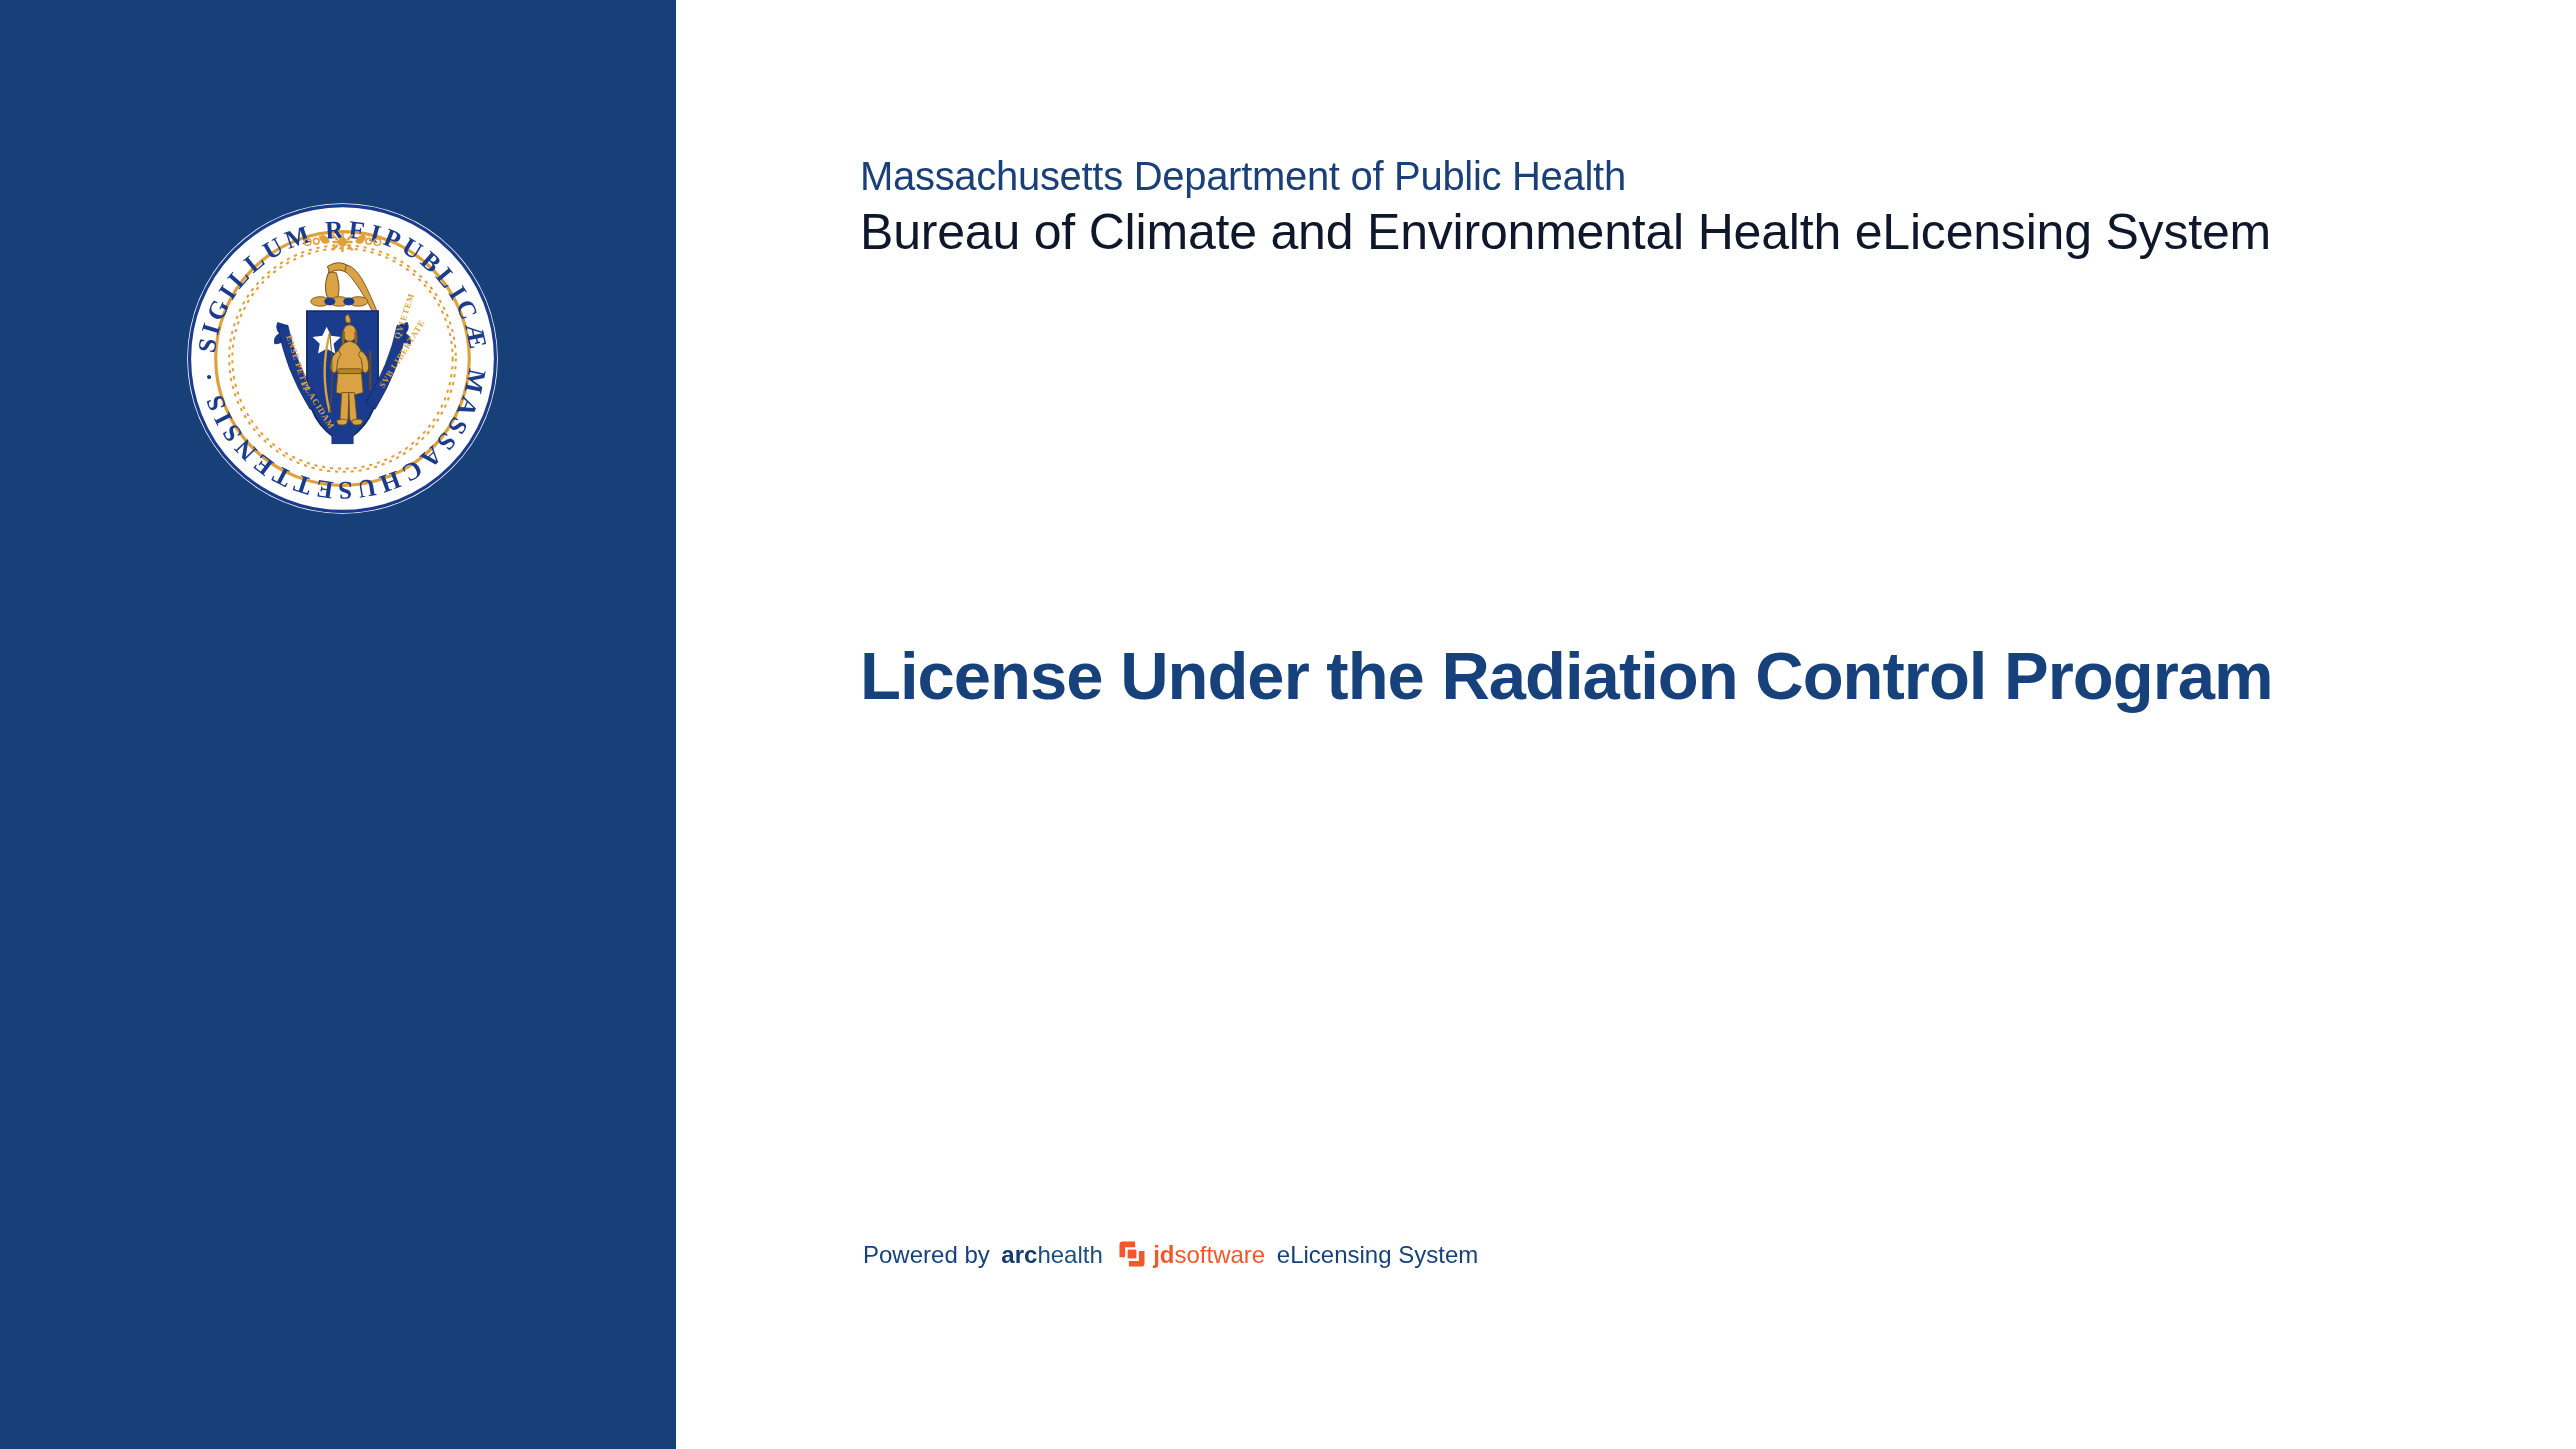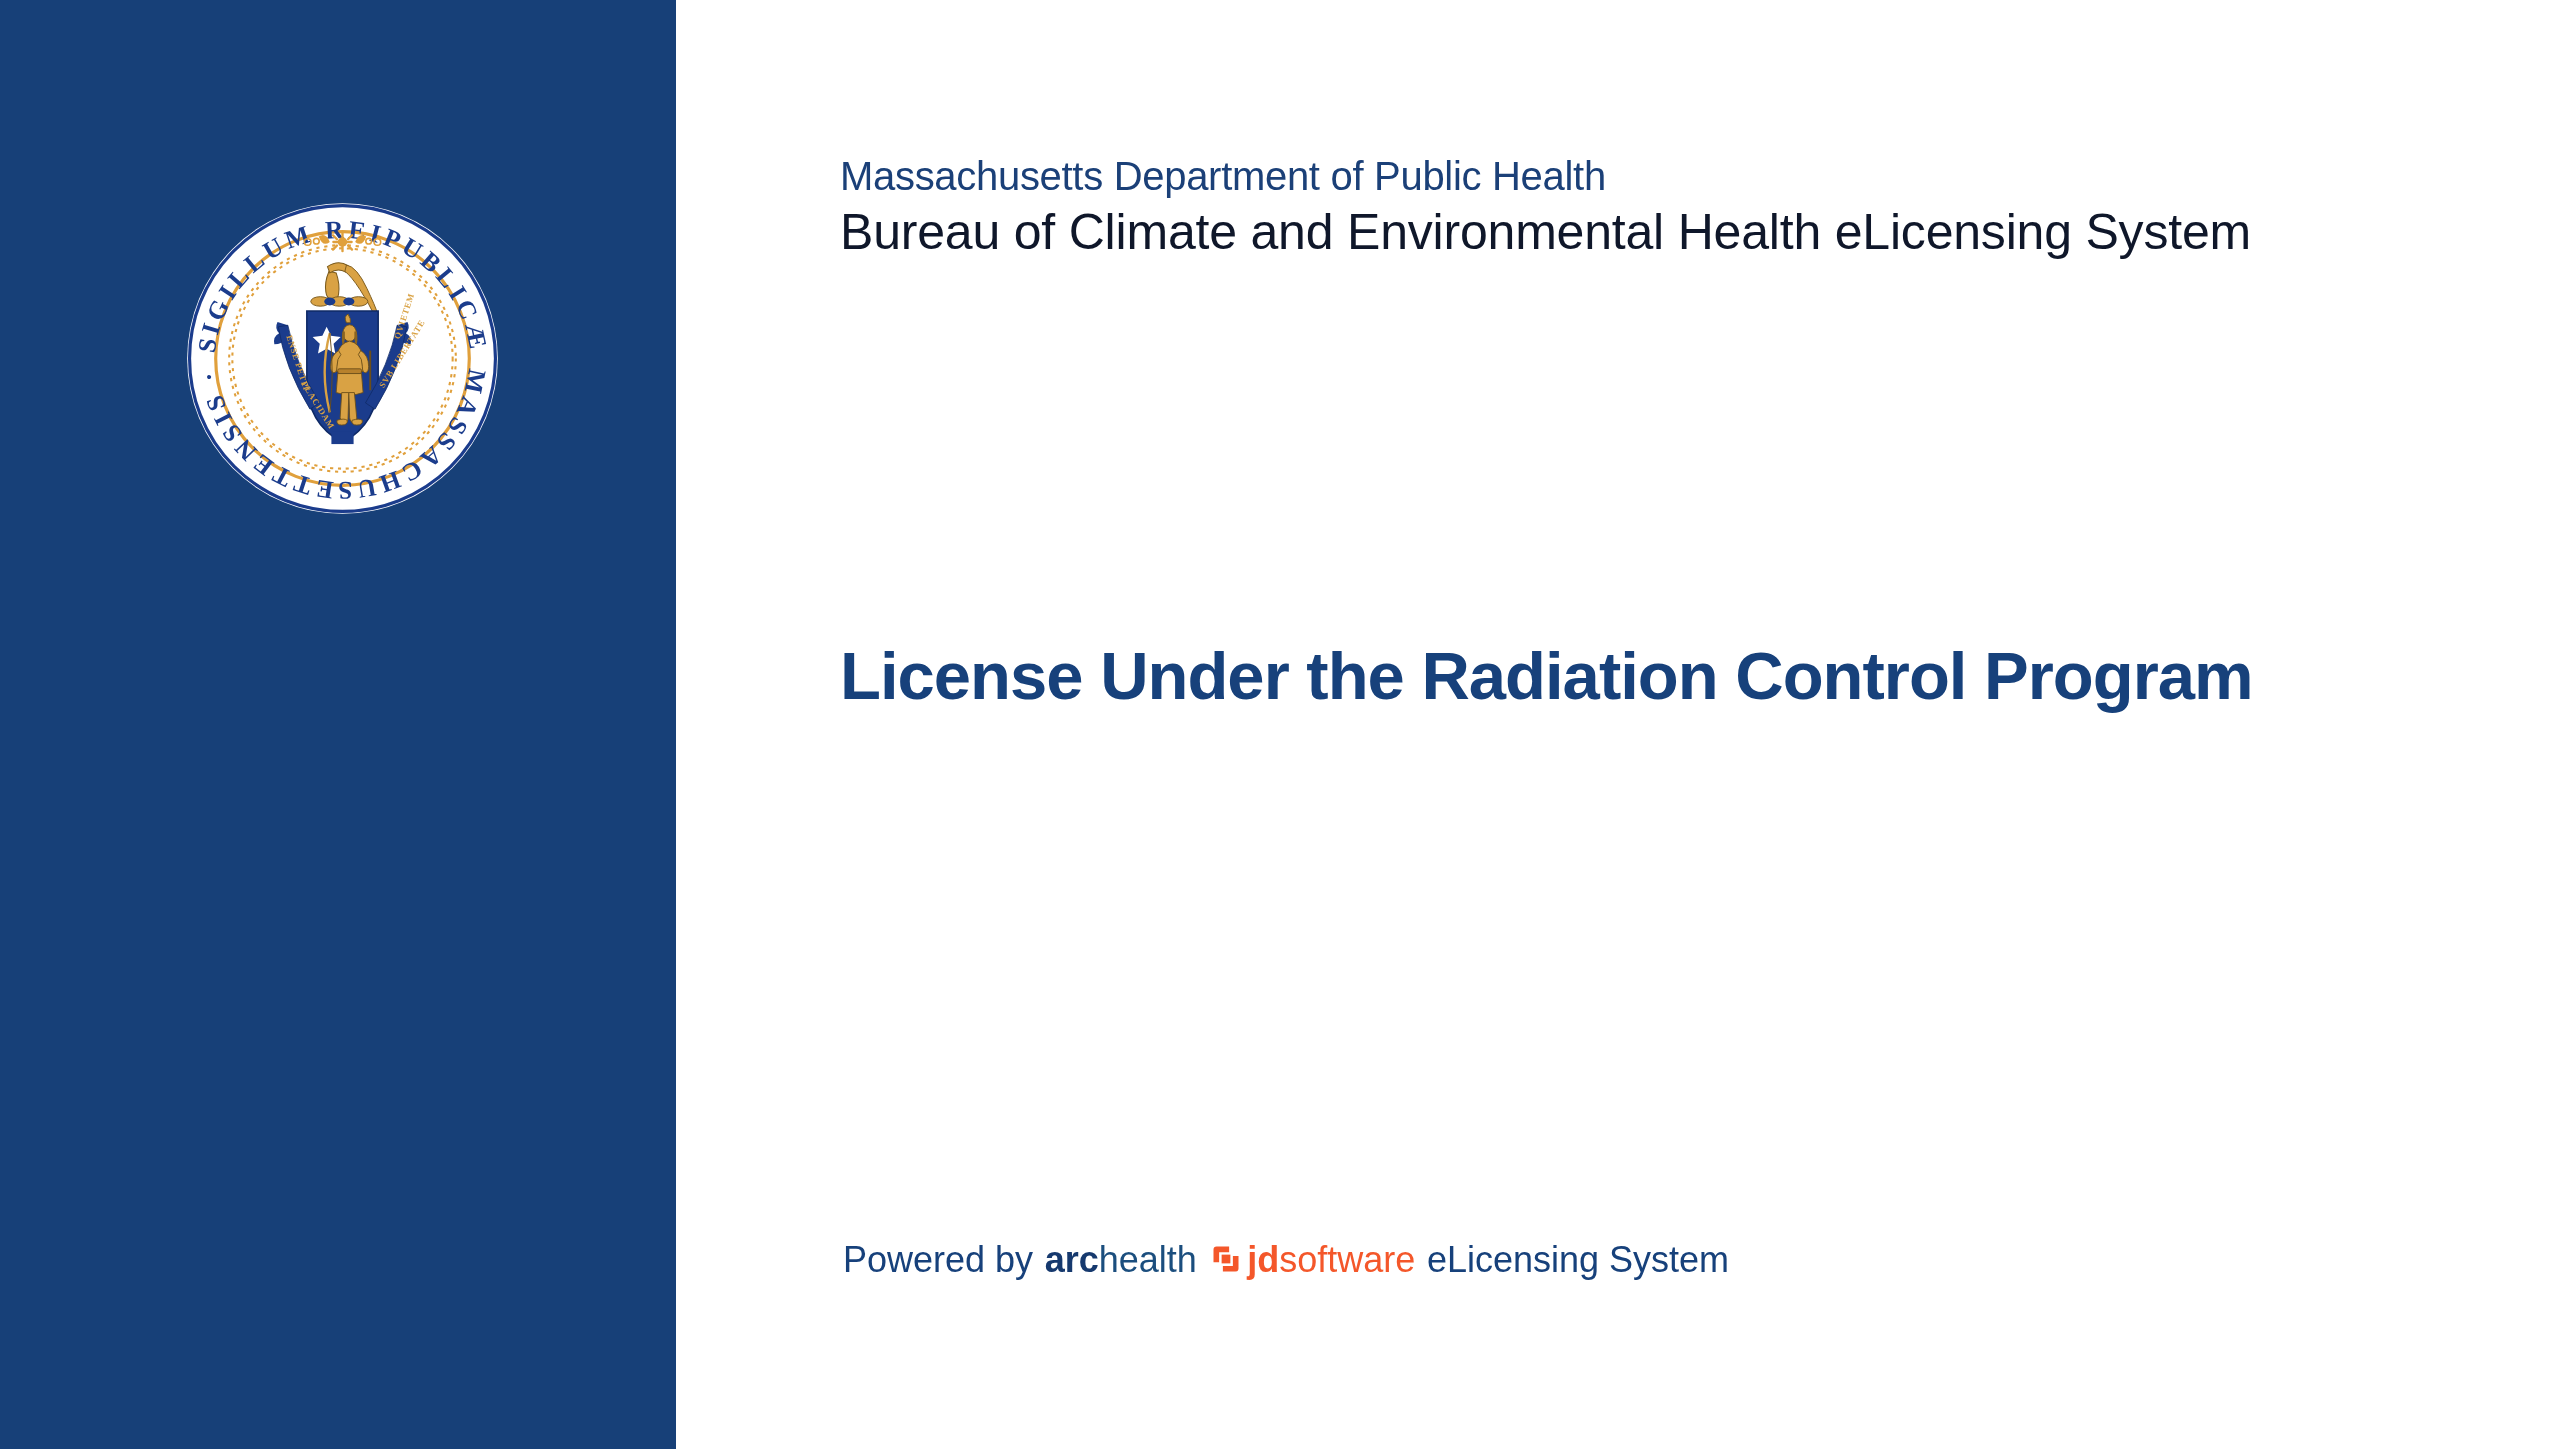--- a/index.html
+++ b/index.html
@@ -32,21 +32,21 @@
     left:184px;
     top:200px;
     width:317px;
     height:317px;
   }
   .seal-wrap svg { display:block; width:100%; height:100%; }
 
   
   .content {
     position:absolute;
-    left:656px; top:0;
+    left:676px; top:0;
     width:1900px; height:1449px;
   }
 
   .org-block {
     position:absolute;
     left:184px;
     top:156px;
     width:1610px;
   }
   .org-line1 {
@@ -80,21 +80,21 @@
     letter-spacing:-1px;
     line-height:1.19;
     white-space:nowrap;
   }
 
   .footer-block {
     position:absolute;
     left:187px;
     top:1240px;
     white-space:nowrap;
-    font-size:36px;
+    font-size:24px;
     line-height:1;
     color:#17417B;
   }
   .footer-block > span { vertical-align:middle; }
   .f-plain   { font-weight:400; color:#17417B; }
   .f-arc     { font-weight:700; color:#16396E; }
   .f-health  { font-weight:400; color:#1B4E7E; }
   .f-jd      { font-weight:700; color:#F4572A; }
   .f-soft    { font-weight:400; color:#F4572A; }
 

